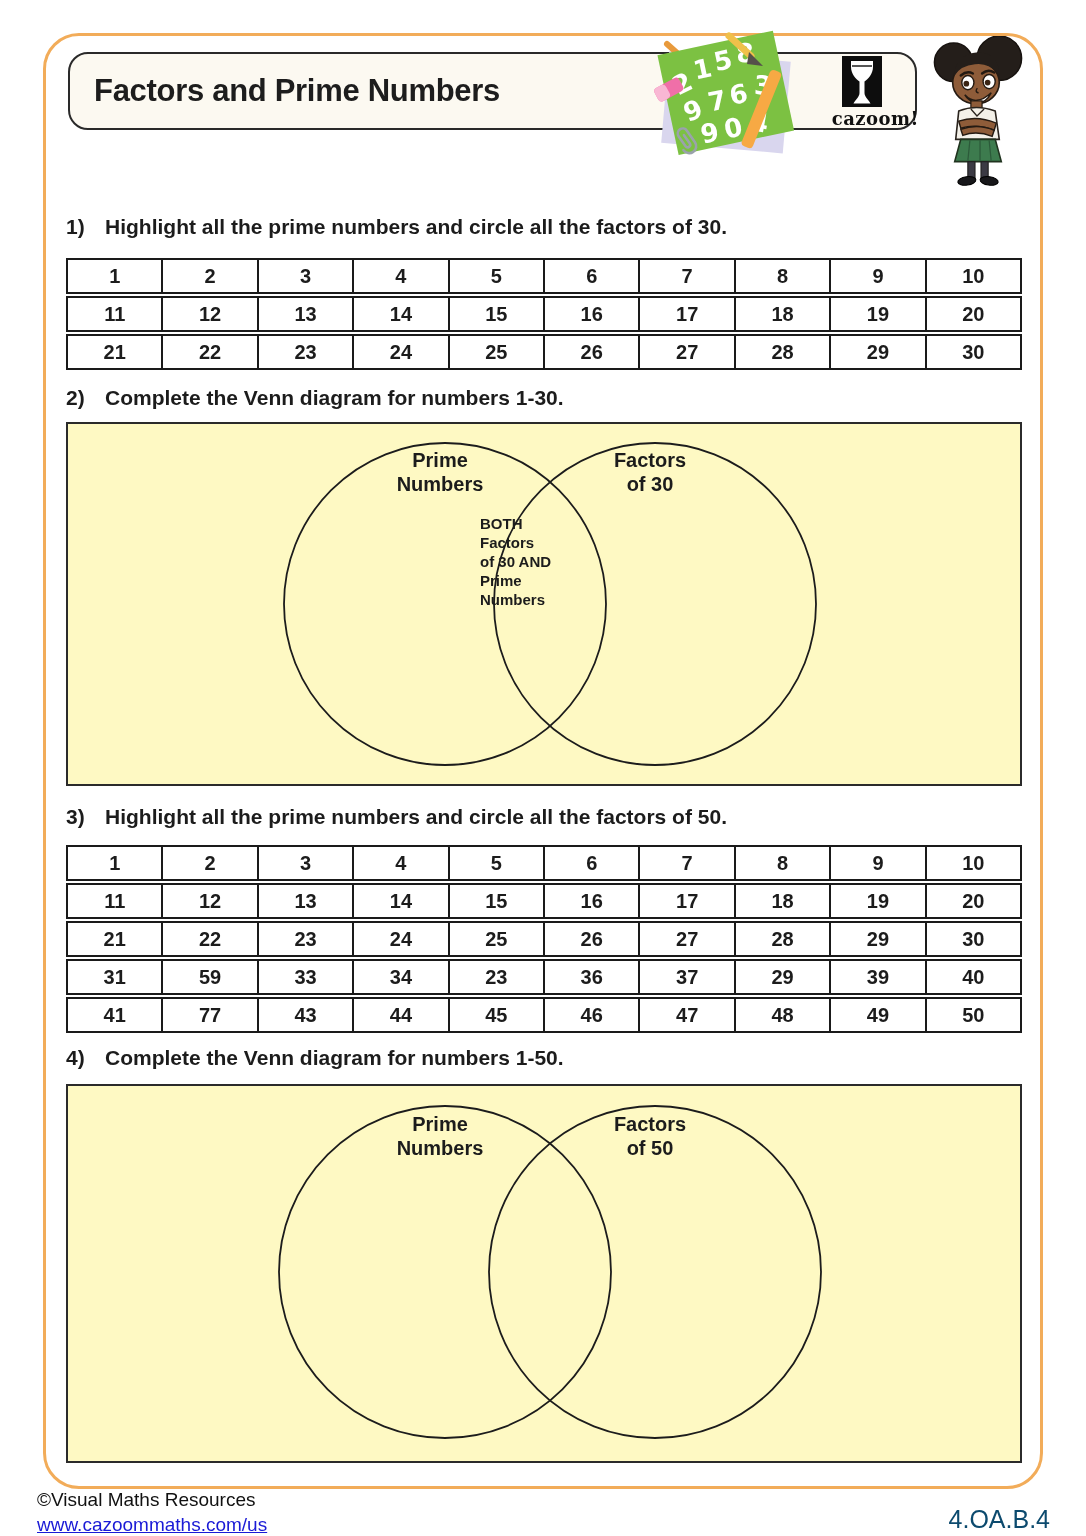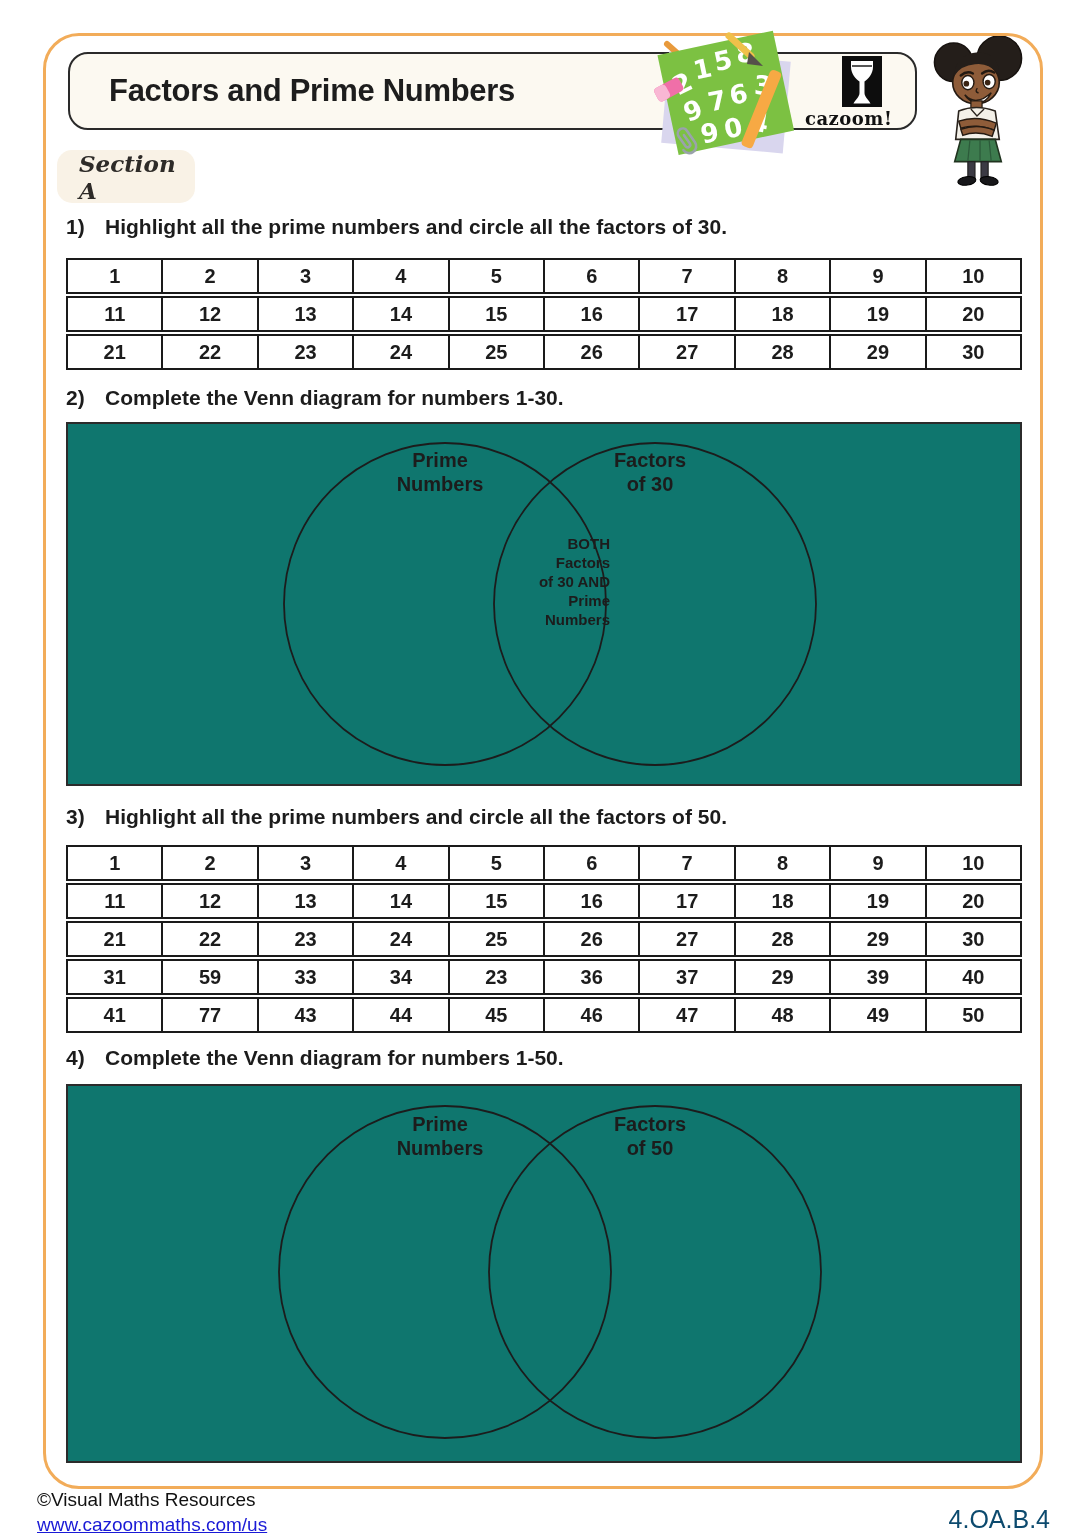--- a/index.html
+++ b/index.html
@@ -4,27 +4,27 @@
 <style>
   * { margin:0; padding:0; box-sizing:border-box; }
   body { width:1086px; height:1536px; background:#ffffff; font-family:"Liberation Sans", sans-serif; }
   .sheet { position:relative; width:1086px; height:1536px; background:#fff; overflow:hidden; }
 
   .page-frame { position:absolute; left:43px; top:33px; width:1000px; height:1456px;
                 border:3px solid var(--frame-orange,#F2AC59); border-radius:36px; }
 
   .title-box { position:absolute; left:68px; top:52px; width:849px; height:78px;
                background:#FCF9F1; border:2.5px solid #2a2a2a; border-radius:20px;
-               display:flex; align-items:center;padding-left:15px; }
+               display:flex; align-items:center; }
   .title-text { padding-left:24px; font-size:31px; font-weight:bold; color:#1d1d1d; letter-spacing:-0.3px; }
 
   .sticky-cluster { position:absolute; left:645px; top:26px; width:162px; height:130px; }
   .note-digit { font-family:"DejaVu Sans", sans-serif; font-weight:bold; fill:#ffffff; font-size:26px; }
 
-  .logo-wrap { position:absolute; left:805px; top:56px; width:114px; height:78px; text-align:left; }
+  .logo-wrap { position:absolute; left:805px; top:56px; width:114px; height:78px; text-align:right; }
   .logo-square { display:block; margin:0 auto; }
   .logo-text { font-family:"DejaVu Serif", serif; font-weight:bold; font-size:18px; color:#111; margin-top:1px; letter-spacing:0.5px; }
 
   .girl { position:absolute; left:925px; top:36px; width:106px; height:152px; }
 
   .section-chip { position:absolute; left:57px; top:150px; width:138px; height:53px;
                   background:#F9F2E6; border-radius:15px; display:flex; align-items:center; }
   .section-chip span { padding-left:22px; font-family:"DejaVu Serif", serif; font-style:italic;
                        font-weight:bold; font-size:23px; color:#2e2b28; }
 
@@ -32,27 +32,27 @@
   .q-num { width:39px; flex:0 0 39px; }
   .q1 { top:215px; } .q2 { top:386px; } .q3 { top:805px; } .q4 { top:1046px; }
 
   .grid-table { position:absolute; left:66px; width:956px; display:flex; flex-direction:column; gap:2px; }
   .t1 { top:258px; } .t2 { top:845px; }
   .grid-row { display:flex; border:2px solid #1a1a1a; background:#fff; }
   .grid-cell { flex:1; height:32px; line-height:32px; text-align:center; font-weight:bold;
                font-size:20px; color:#1c1c1c; border-left:2px solid #1a1a1a; }
   .grid-cell:first-child { border-left:none; }
 
-  .venn-box { position:absolute; left:66px; width:956px; border:2px solid #2b2b2b; background:#0f766e; }
+  .venn-box { position:absolute; left:66px; width:956px; border:2px solid #2b2b2b; background:#fef9c3; }
   .v1 { top:422px; height:364px; } .v2 { top:1084px; height:379px; }
   .venn-box svg { position:absolute; left:0; top:0; }
   .venn-label { position:absolute; text-align:center; font-weight:bold; color:#1c1c1c;
                 font-size:20px; line-height:24px; white-space:pre-line; }
-  .venn-center-label { position:absolute; text-align:right; font-weight:bold; color:#1c1c1c;
-                       font-size:15px; line-height:19px; white-space:pre-line;margin-top:20px; }
+  .venn-center-label { position:absolute; text-align:left; font-weight:bold; color:#1c1c1c;
+                       font-size:15px; line-height:19px; white-space:pre-line; }
 
   .footer-left { position:absolute; left:37px; top:1489px; font-size:19px; color:#111; }
   .footer-link { display:block; margin-top:3px; color:var(--link-blue,#1A1AD6); text-decoration:underline;
                  font-size:19px; cursor:pointer;text-align:center; }
   .footer-center { position:absolute; left:250px; right:140px; top:1505px; text-align:center;
                    font-size:19px; color:#111; }
   .footer-code { position:absolute; right:36px; top:1505px; font-size:25px; color:#0c4a6e; }
 </style>
 </head>
 <body>
@@ -139,23 +139,20 @@
     <path d="M33,102 L67,102 L73,124 L27,124 Z" fill="#3d7b4e" stroke="#20331f" stroke-width="1.6"></path>
     <line x1="42" y1="103" x2="40" y2="123" stroke="#2c5a3a" stroke-width="1.2"></line>
     <line x1="52" y1="103" x2="52" y2="123" stroke="#2c5a3a" stroke-width="1.2"></line>
     <line x1="61" y1="103" x2="63" y2="123" stroke="#2c5a3a" stroke-width="1.2"></line>
     <rect x="40" y="124" width="7" height="17" fill="#3b3a44" stroke="#222222" stroke-width="1.2"></rect>
     <rect x="53" y="124" width="7" height="17" fill="#3b3a44" stroke="#222222" stroke-width="1.2"></rect>
     <ellipse cx="39" cy="143" rx="9" ry="4.2" transform="rotate(-8 39 143)" fill="#17171a" stroke="#000" stroke-width="1"></ellipse>
     <ellipse cx="61" cy="143" rx="9" ry="4.2" transform="rotate(8 61 143)" fill="#17171a" stroke="#000" stroke-width="1"></ellipse>
   </svg>
 
-  <div class="section-chip">
-    <span>Section A</span>
-  </div>
 
   <div class="question q1">
     <span class="q-num">1)</span>
     <span>Highlight all the prime numbers and circle all the factors of 30.</span>
   </div>
   <div class="grid-table t1">
       <div class="grid-row">
         <div class="grid-cell">1</div>
         <div class="grid-cell">2</div>
         <div class="grid-cell">3</div>

